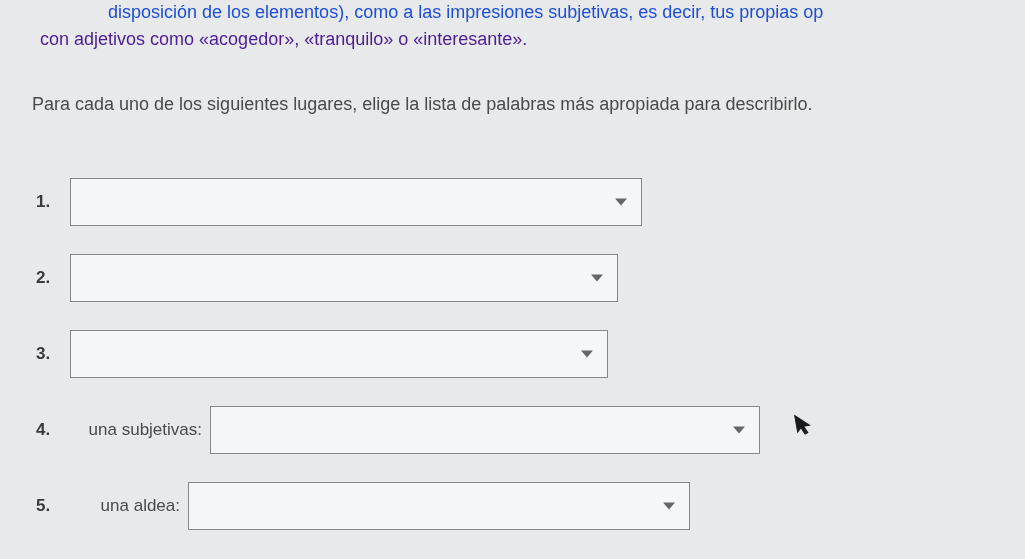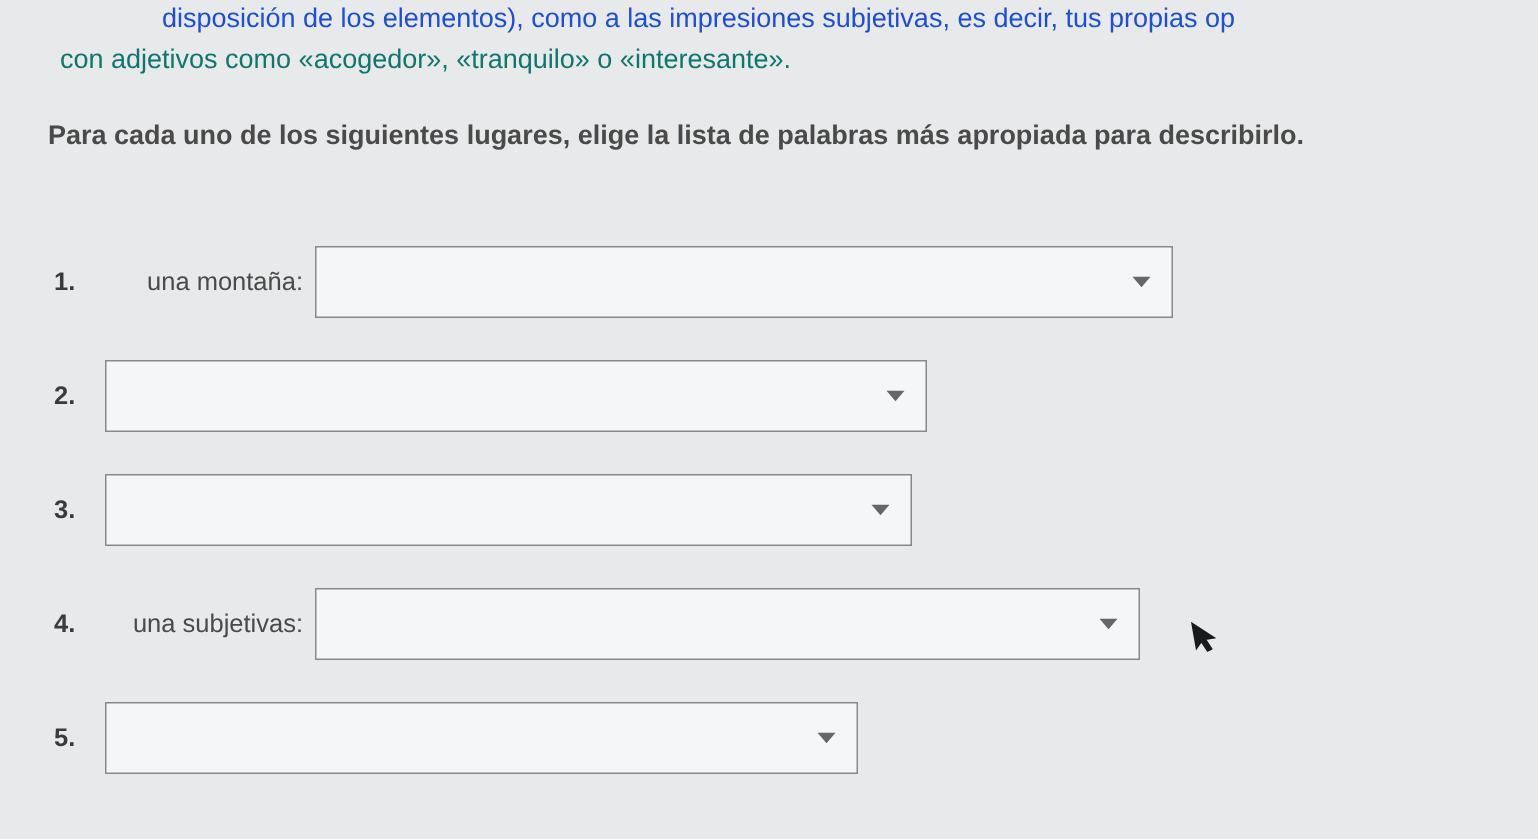--- a/index.html
+++ b/index.html
@@ -15,31 +15,30 @@
     .intro-line1 {
       font-size: 18px;
       line-height: 1.4;
       color: #1d4ed8;
       padding-top: 0;
       margin-left: 78px;
     }
     .intro-line2 {
       font-size: 18px;
       line-height: 1.4;
-      color: #0f766e;
+      color: #4c1d95;
       margin-left: 10px;
       margin-top: 2px;
     }
     .instruction {
       font-size: 18px;
       line-height: 1.4;
       color: #4a4a4a;
-      margin-top: 26px;
+      margin-top: 40px;
       margin-left: 2px;
-      font-weight: bold;
     }
     .questions {
       margin-top: 60px;
     }
     .row {
       display: flex;
       align-items: center;
       margin-bottom: 28px;
     }
     .num {
@@ -104,21 +103,20 @@
 
 <div class="intro-line1">disposición de los elementos), como a las impresiones subjetivas, es decir, tus propias op</div>
 <div class="intro-line2">con adjetivos como «acogedor», «tranquilo» o «interesante».</div>
 
 <div class="instruction">Para cada uno de los siguientes lugares, elige la lista de palabras más apropiada para describirlo.</div>
 
 <div class="questions">
 
   <div class="row row1">
     <div class="num">1.</div>
-    <div class="label">una montaña:</div>
     <div class="select-wrap">
       <div class="select-box">
         <span class="arrow"></span>
       </div>
     </div>
   </div>
 
   <div class="row row2">
     <div class="num">2.</div>
     <div class="select-wrap">
@@ -142,20 +140,21 @@
     <div class="label">una subjetivas:</div>
     <div class="select-wrap">
       <div class="select-box">
         <span class="arrow"></span>
       </div>
     </div>
   </div>
 
   <div class="row row5">
     <div class="num">5.</div>
+    <div class="label">una aldea:</div>
     <div class="select-wrap">
       <div class="select-box">
         <span class="arrow"></span>
       </div>
     </div>
   </div>
 
 </div>
 
 <div class="cursor">

